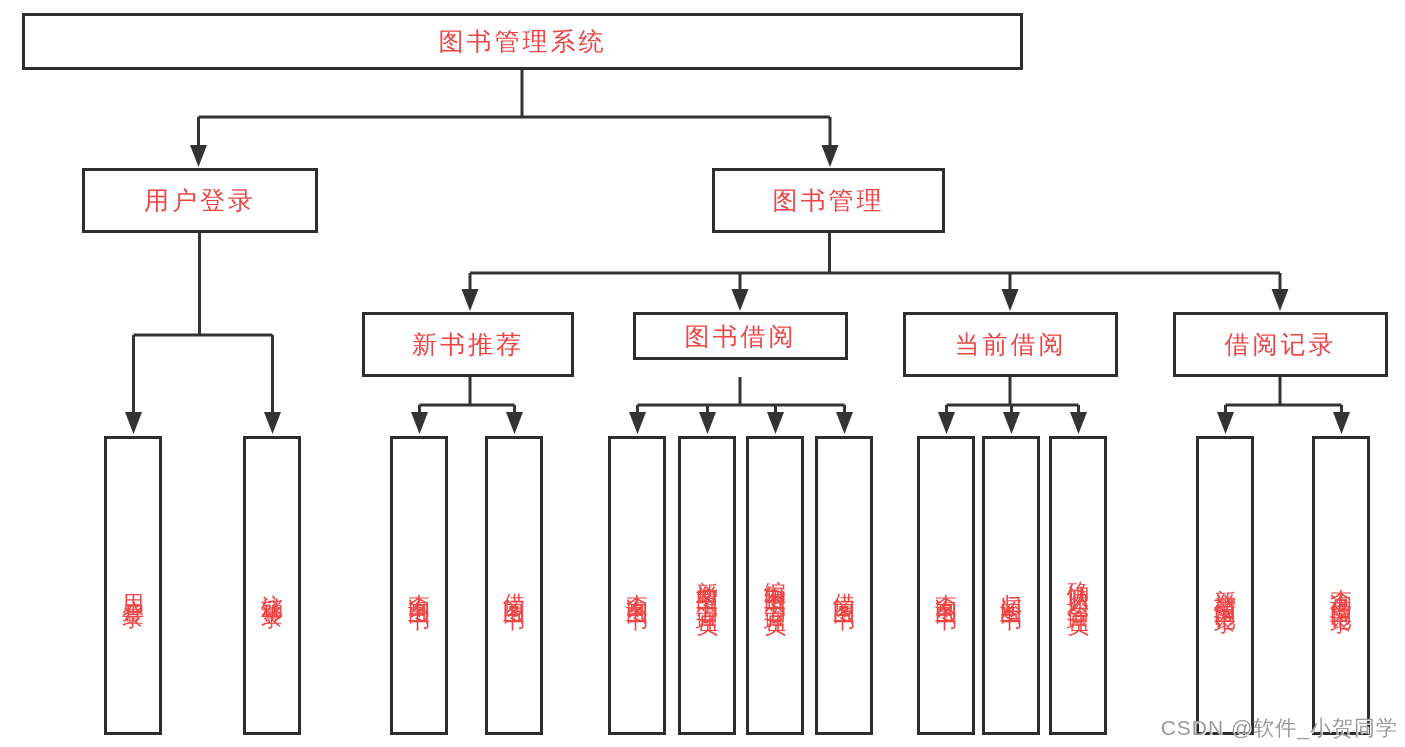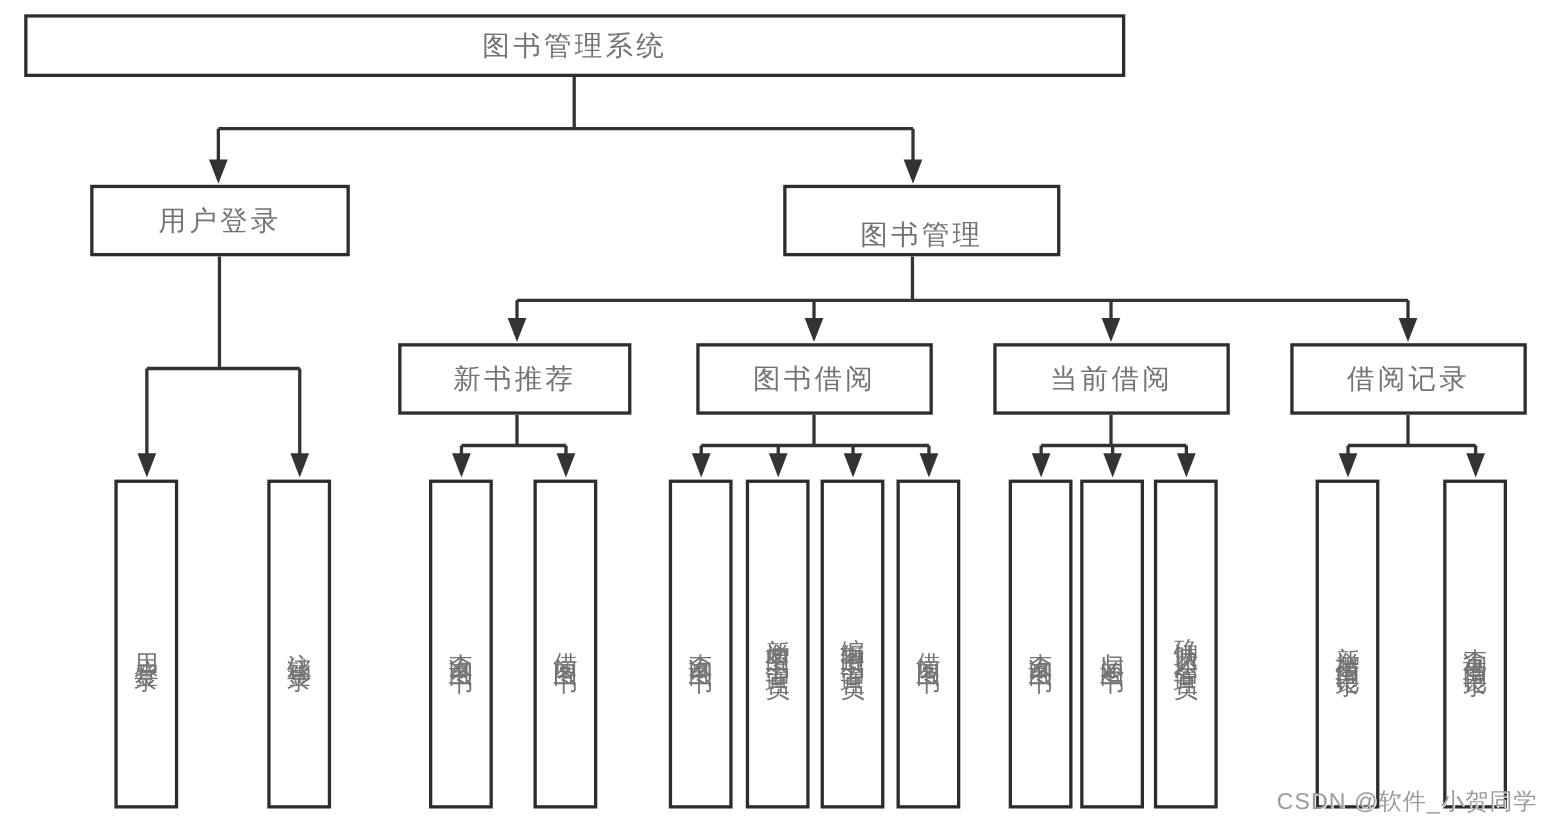--- a/index.html
+++ b/index.html
@@ -32,21 +32,21 @@
     stroke: none;
   }
   .node {
     position: absolute;
     box-sizing: border-box;
     border: 3px solid #2d2d2d;
     background: #ffffff;
     display: flex;
     align-items: center;
     justify-content: center;
-    color: #737373;
+    color: #ef4444;
   }
   .node.h {
     font-size: 25px;
     letter-spacing: 3px;
   }
   .node.leaf {
     font-size: 22px;
   }
   .node.leaf .vtext {
     writing-mode: vertical-rl;
@@ -133,28 +133,28 @@
       <polygon points="1333,412 1350,412 1341.5,434"></polygon>
   </svg>
 
   <div class="node h" style="left:22px; top:13px; width:1001px; height:57px;">
     <span>图书管理系统</span>
   </div>
 
   <div class="node h" style="left:82px; top:168px; width:236px; height:65px;">
     <span>用户登录</span>
   </div>
-  <div class="node h" style="left:712px; top:168px; width:252px; height:65px;align-items:flex-end;">
+  <div class="node h" style="left:712px; top:168px; width:233px; height:65px;">
     <span>图书管理</span>
   </div>
 
   <div class="node h" style="left:362px; top:312px; width:212px; height:65px;">
     <span>新书推荐</span>
   </div>
-  <div class="node h" style="left:633px; top:312px; width:215px; height:65px;">
+  <div class="node h" style="left:633px; top:312px; width:215px; height:48px;">
     <span>图书借阅</span>
   </div>
   <div class="node h" style="left:903px; top:312px; width:215px; height:65px;justify-content:center;">
     <span>当前借阅</span>
   </div>
   <div class="node h" style="left:1173px; top:312px; width:215px; height:65px;align-items:center;">
     <span>借阅记录</span>
   </div>
 
   <div class="node leaf" style="left:104px; top:436px; width:58px; height:299px;">

